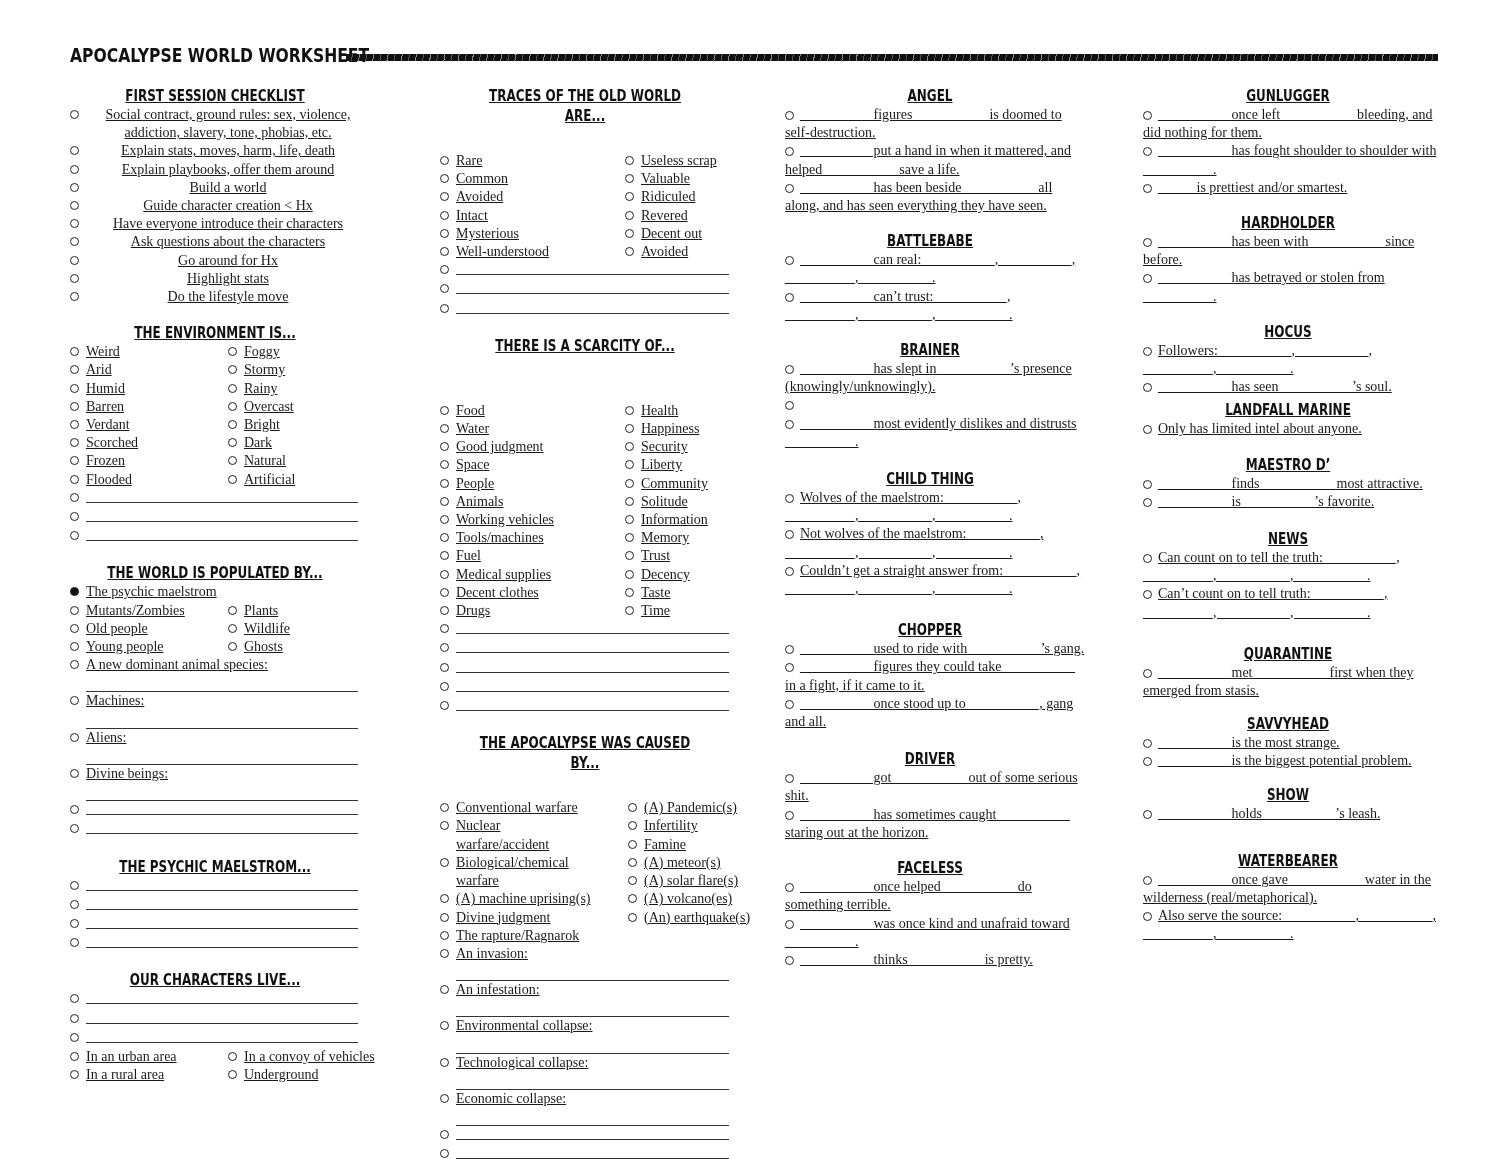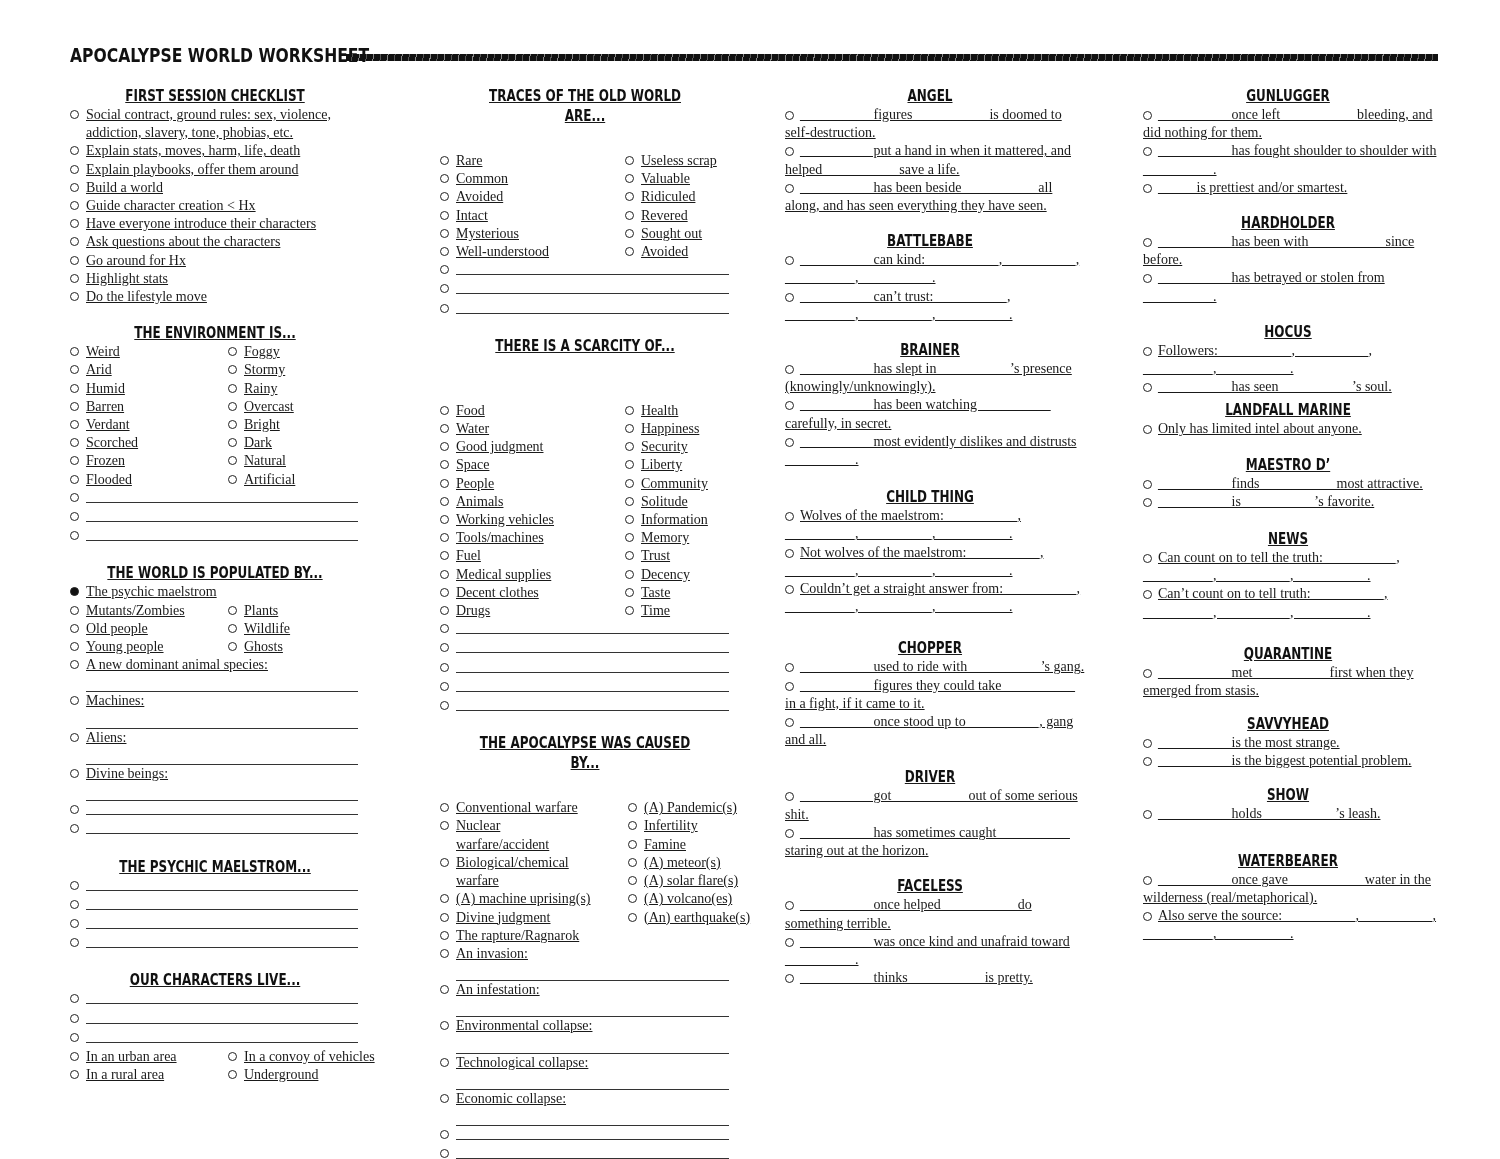--- a/index.html
+++ b/index.html
@@ -14,21 +14,21 @@
   .c2 { left: 440px; width: 330px; }
   .c3 { left: 785px; width: 300px; }
   .c4 { left: 1143px; width: 300px; }
   .hdr { text-align: center; font-family: "DejaVu Sans", sans-serif; font-weight: bold; font-size: 15px;
          letter-spacing: 0; color: #111; height: 20px; line-height: 20px; margin-bottom: 0px;
          transform: scaleX(0.80); transform-origin: center top; text-transform: uppercase; }
   .c1 .hdr { width: 290px; }
   .c2 .hdr { width: 290px; }
   .c3 .hdr, .c4 .hdr { width: 290px; }
   .item { position: relative; padding-left: 16px; white-space: nowrap; }
-  .item.wrap { white-space: normal; }
+  .item.wrap { white-space: normal; text-align: center; }
   .circ { position: absolute; left: 0; top: 4px; width: 9px; height: 9px; border: 1.3px solid #222; border-radius: 50%; box-sizing: border-box; }
   .circ.filled { background: #111; }
   .grid2 { display: grid; grid-template-columns: 158px auto; }
   .c2 .grid2 { grid-template-columns: 185px auto; margin-top: 46px; }
   .c2 .grid2.cause { grid-template-columns: 188px auto; }
   .line { display: inline-block; border-bottom: 1px solid #333; width: 272px; height: 13px; vertical-align: baseline; }
   .c2 .line { width: 273px; }
   .underline-block { margin-left: 16px; border-bottom: 1px solid #333; width: 272px; height: 17px; }
   .c2 .underline-block { width: 273px; }
   .gap { height: 17px; }
@@ -148,21 +148,21 @@
     <div class="grid2" id="traces-grid">
         <div class="item"><span class="circ"></span><span>Rare</span></div>
         <div class="item"><span class="circ"></span><span>Useless scrap</span></div>
         <div class="item"><span class="circ"></span><span>Common</span></div>
         <div class="item"><span class="circ"></span><span>Valuable</span></div>
         <div class="item"><span class="circ"></span><span>Avoided</span></div>
         <div class="item"><span class="circ"></span><span>Ridiculed</span></div>
         <div class="item"><span class="circ"></span><span>Intact</span></div>
         <div class="item"><span class="circ"></span><span>Revered</span></div>
         <div class="item"><span class="circ"></span><span>Mysterious</span></div>
-        <div class="item"><span class="circ"></span><span>Sought out</span></div>
+        <div class="item"><span class="circ"></span><span>Decent out</span></div>
         <div class="item"><span class="circ"></span><span>Well-understood</span></div>
         <div class="item"><span class="circ"></span><span>Avoided</span></div>
       </div>
     <div id="traces-blanks">
         <div class="item"><span class="circ"></span><span class="line"></span></div>
         <div class="item"><span class="circ"></span><span class="line"></span></div>
         <div class="item"><span class="circ"></span><span class="line"></span></div>
       </div>
   </div>
   <div class="gap"></div>
@@ -249,28 +249,28 @@
 <div class="col c3" id="col3">
     <div class="sect">
       <div class="hdr">ANGEL</div>
       <div class="item"><span class="circ"></span><span>__________ figures __________ is doomed to self-destruction.</span></div>
       <div class="item"><span class="circ"></span><span>__________ put a hand in when it mattered, and helped __________ save a life.</span></div>
       <div class="item"><span class="circ"></span><span>__________ has been beside __________ all along, and has seen everything they have seen.</span></div>
     </div>
     <div style="height: 16px;"></div>
     <div class="sect">
       <div class="hdr">BATTLEBABE</div>
-      <div class="item"><span class="circ"></span><span>__________ can kind: __________, __________, __________, __________.</span></div>
+      <div class="item"><span class="circ"></span><span>__________ can real: __________, __________, __________, __________.</span></div>
       <div class="item"><span class="circ"></span><span>__________ can’t trust: __________, __________, __________, __________.</span></div>
     </div>
     <div style="height: 16px;"></div>
     <div class="sect">
       <div class="hdr">BRAINER</div>
       <div class="item"><span class="circ"></span><span>__________ has slept in __________’s presence (knowingly/unknowingly).</span></div>
-      <div class="item"><span class="circ"></span><span>__________ has been watching __________ carefully, in secret.</span></div>
+      <div class="item"><span class="circ"></span></div>
       <div class="item"><span class="circ"></span><span>__________ most evidently dislikes and distrusts __________.</span></div>
     </div>
     <div style="height: 18px;"></div>
     <div class="sect">
       <div class="hdr">CHILD THING</div>
       <div class="item"><span class="circ"></span><span>Wolves of the maelstrom: __________, __________, __________, __________.</span></div>
       <div class="item"><span class="circ"></span><span>Not wolves of the maelstrom: __________, __________, __________, __________.</span></div>
       <div class="item"><span class="circ"></span><span>Couldn’t get a straight answer from: __________, __________, __________, __________.</span></div>
     </div>
     <div style="height: 22px;"></div>

